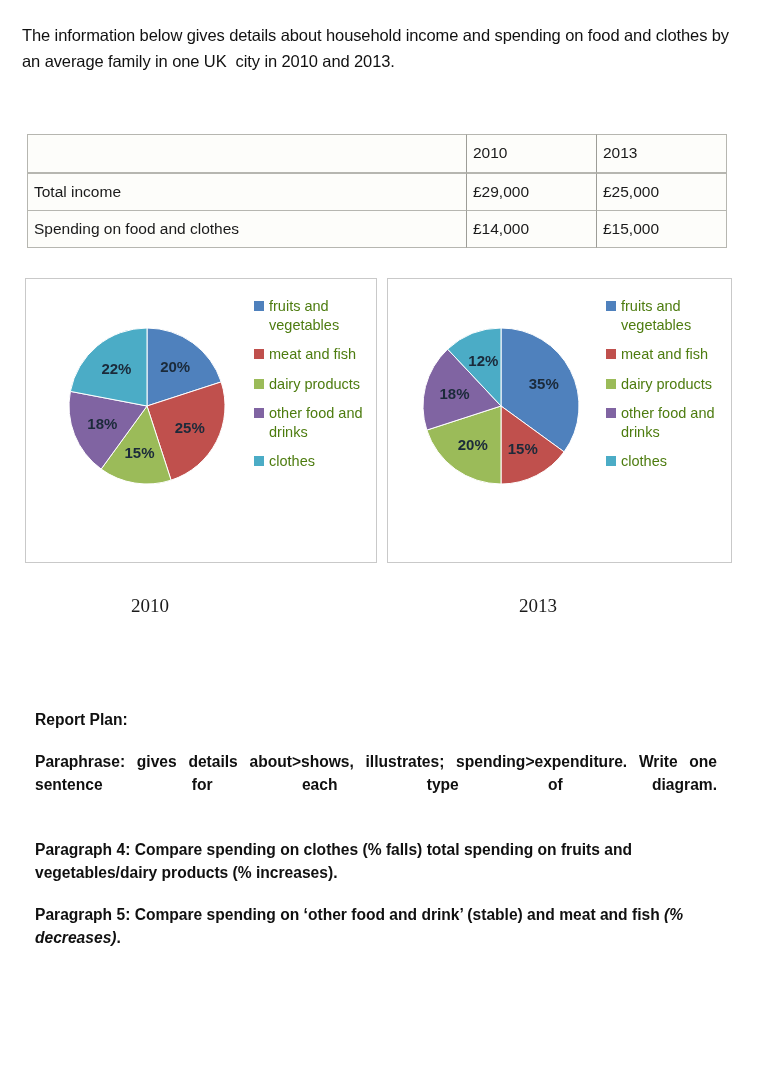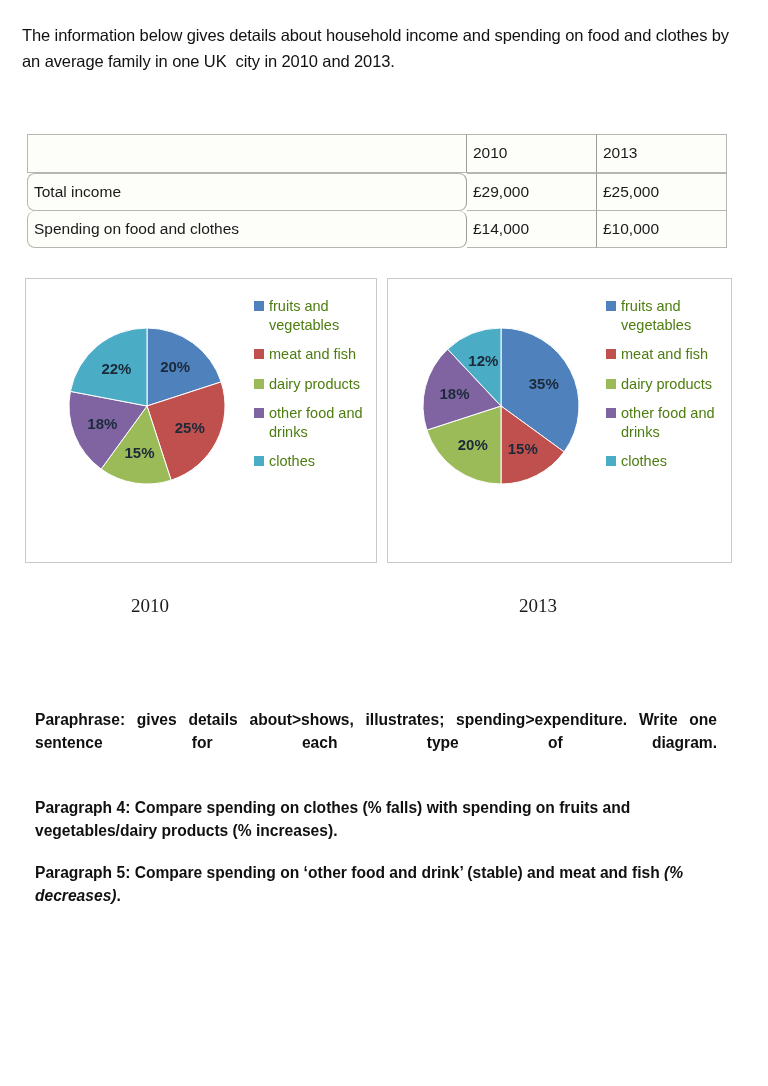--- a/index.html
+++ b/index.html
@@ -66,21 +66,20 @@
   #data-table tr.body-row td {
     height: 27px;
     border-bottom: 1.5px solid #b6b6b0;
   }
   #data-table tr.body-row.first td {
     border-top: 1.5px solid #b6b6b0;
   }
   #data-table tr.body-row td.lbl {
     border-left: 1.5px solid #b6b6b0;
     border-right: 1.5px solid #9d9d97;
-    border-radius: 8px;
   }
   #data-table tr.body-row td.c1 {
     border-right: 1.5px solid #9d9d97;
   }
   #data-table tr.body-row td.c2 {
     border-right: 1.5px solid #b6b6b0;
   }
   #data-table .col-year { width: 130px; }
 
   
@@ -181,21 +180,21 @@
       <td class="c2">2013</td>
     </tr>
     <tr class="body-row first">
       <td class="lbl">Total income</td>
       <td class="c1">£29,000</td>
       <td class="c2">£25,000</td>
     </tr>
     <tr class="body-row">
       <td class="lbl">Spending on food and clothes</td>
       <td class="c1">£14,000</td>
-      <td class="c2">£10,000</td>
+      <td class="c2">£15,000</td>
     </tr>
   </tbody>
 </table>
 
 <div class="chart-box" id="chart-box-2010">
   <svg class="pie-svg" id="pie-2010" width="170" height="170" viewBox="0 0 170 170">
       <path d="M 85 85 L 85 7 A 78 78 0 0 1 159.18240827102198 60.896674438754104 Z" fill="#4f81bd" stroke="#ffffff" stroke-width="1"></path>
       <text x="113.2136921100387" y="51.16718427000252" text-anchor="middle" class="pie-label" fill="#1b2a3a">20%</text>
       <path d="M 85 85 L 159.18240827102198 60.896674438754104 A 78 78 0 0 1 109.1033255612459 159.18240827102198 Z" fill="#c0504d" stroke="#ffffff" stroke-width="1"></path>
       <text x="127.76831316104166" y="111.79154398749824" text-anchor="middle" class="pie-label" fill="#1b2a3a">25%</text>
@@ -264,16 +263,17 @@
         <span class="legend-swatch" style="background: rgb(75, 172, 198);"></span>
         <span class="legend-text">clothes</span>
       </div>
     </div>
 </div>
 
 <div class="chart-caption" id="caption-2010">2010</div>
 <div class="chart-caption" id="caption-2013">2013</div>
 
 <div id="report-plan">
+  <div class="rp-block">Report Plan:</div>
   <div class="rp-block justified">Paraphrase: gives details about&gt;shows, illustrates; spending&gt;expenditure. Write one sentence for each type of diagram.</div>
-  <div class="rp-block">Paragraph 4: Compare spending on clothes (% falls) with spending on fruits and vegetables/dairy products (% increases).</div>
+  <div class="rp-block">Paragraph 4: Compare spending on clothes (% falls) total spending on fruits and vegetables/dairy products (% increases).</div>
   <div class="rp-block"><span>Paragraph 5: Compare spending on ‘other food and drink’ (stable) and meat and fish </span><span class="ital">(% decreases)</span><span>.</span></div>
 </div>
 
 </body></html>

